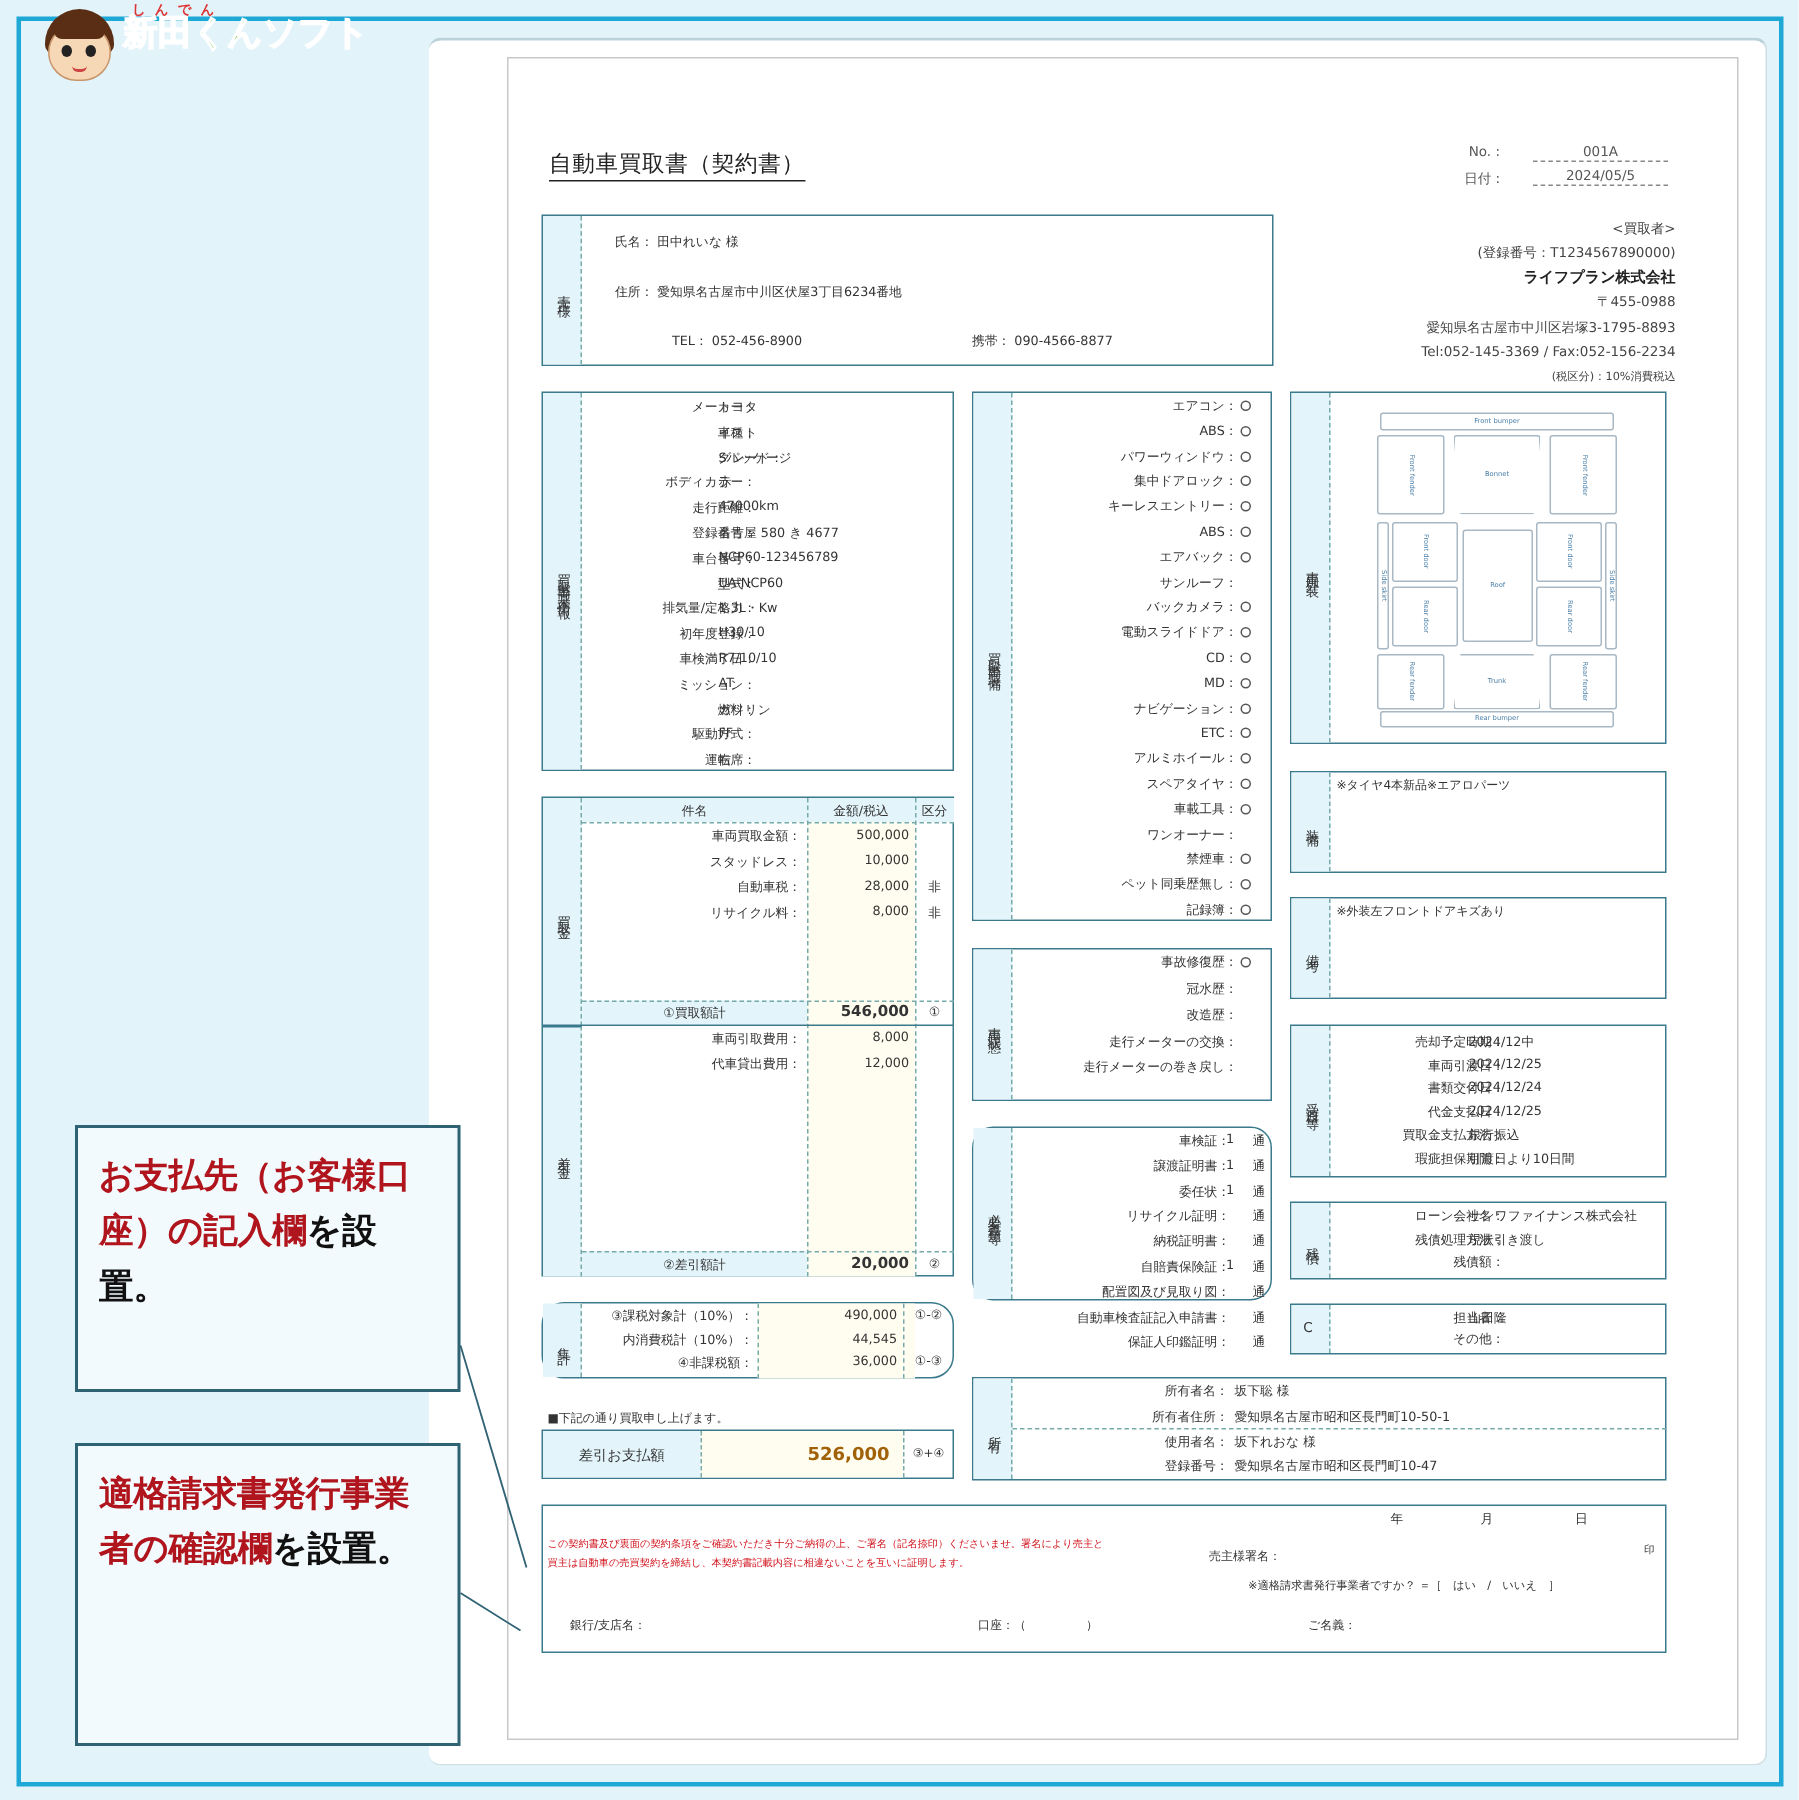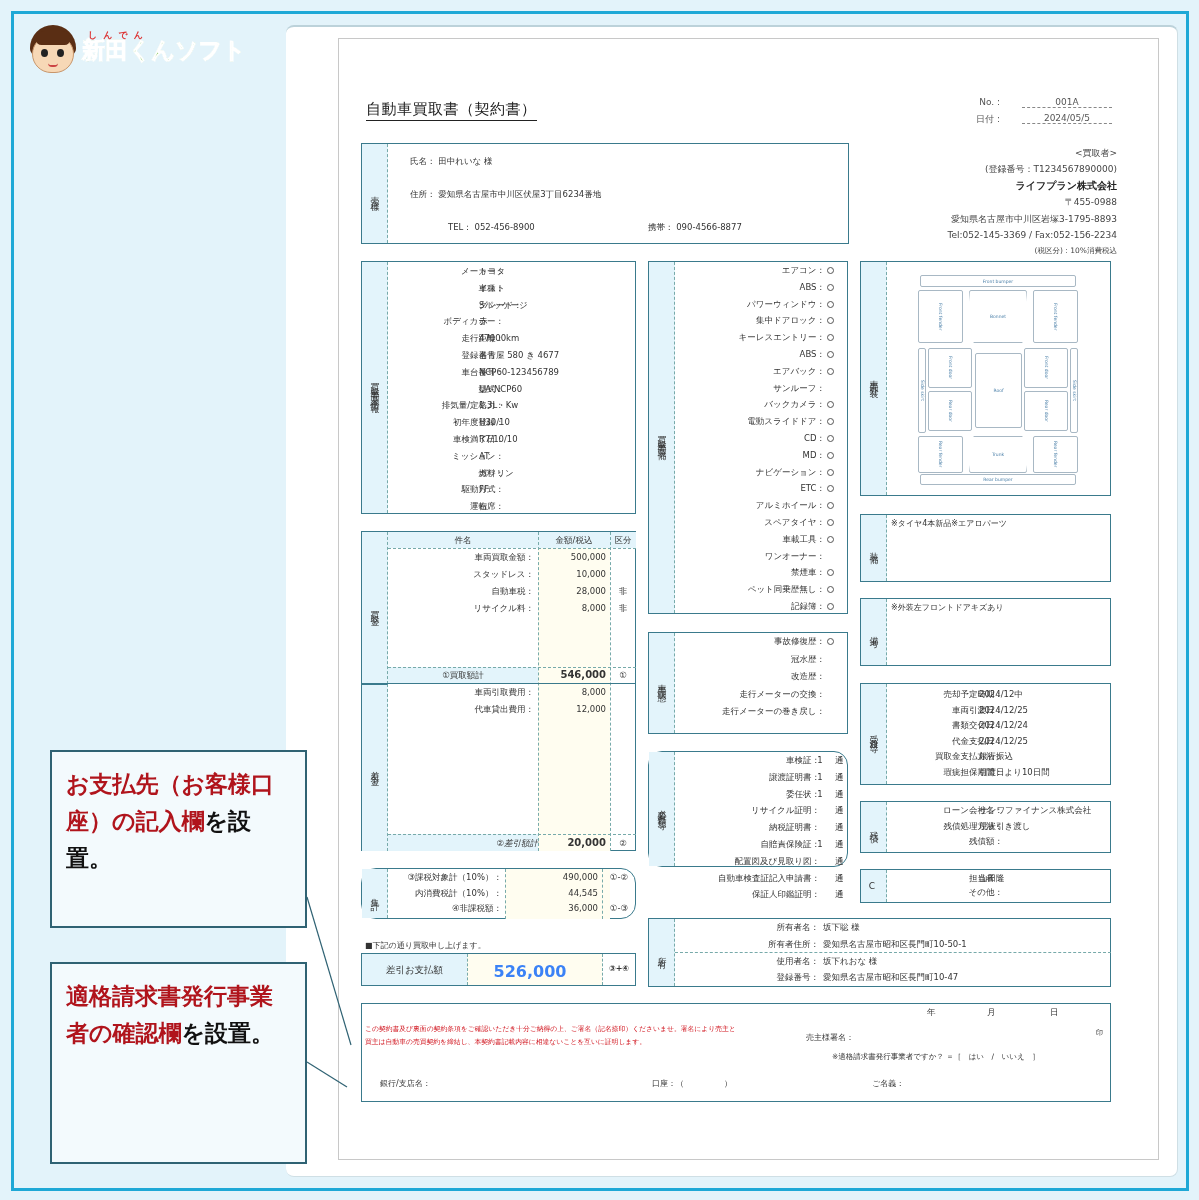--- a/index.html
+++ b/index.html
@@ -1,19 +1,19 @@
 <!DOCTYPE html>
 <html><head>
 <meta charset="utf-8">
 <style>
   * { box-sizing: border-box; margin: 0; padding: 0; }
   html, body { width: 1199px; height: 1200px; overflow: hidden; }
   body { background: #e3f3fa; font-family: "DejaVu Sans", "Liberation Sans", sans-serif; position: relative; color: #333; }
   .frame { position: absolute; left: 11px; top: 11px; width: 1178px; height: 1180px; border: 3px solid #1ea8d6; background: #e3f3fa; }
-  .logo { position: absolute; left: 28px; top: 22px; height: 56px; display: flex; align-items: center; }
+  .logo { position: absolute; left: 28px; top: 6px; height: 56px; display: flex; align-items: flex-start; }
   .face { width: 50px; height: 50px; position: relative; }
   .face .hair { position: absolute; left: 2px; top: 0; width: 46px; height: 30px; background: #5a2e14; border-radius: 23px 23px 6px 6px; }
   .face .skin { position: absolute; left: 4px; top: 10px; width: 42px; height: 38px; background: #f7d8b6; border-radius: 20px; border: 1px solid #c8956a; }
   .face .bang { position: absolute; left: 8px; top: 6px; width: 34px; height: 14px; background: #5a2e14; border-radius: 16px 16px 10px 10px; }
   .face .eye { position: absolute; top: 24px; width: 7px; height: 8px; background: #222; border-radius: 50%; }
   .face .mouth { position: absolute; left: 20px; top: 38px; width: 10px; height: 4px; border-bottom: 2px solid #c44; border-radius: 0 0 6px 6px; }
   .logo-text { margin-left: 4px; position: relative; }
   .logo-ruby { position: absolute; top: -6px; left: 6px; font-size: 9px; color: #d33; letter-spacing: 6px; font-weight: bold; }
   .logo-main { font-size: 23px; font-weight: bold; white-space: nowrap; -webkit-text-stroke: 1px #fff; }
   .logo-main .red { color: #15803d; }
@@ -259,21 +259,21 @@
     </div>
   <div class="row" style="left:26px;top:138px;width:150px;text-align:center;">①買取額計</div>
   <div class="row" style="left:176px;top:137px;width:68px;text-align:right;font-weight:bold;font-size:10px;">546,000</div>
   <div class="row" style="left:248px;top:138px;width:26px;text-align:center;">①</div>
   <div id="dd-rows">
       <div class="row lbl" style="left:30px;top:155px;width:142px;">車両引取費用：</div>
       <div class="row val" style="left:176px;top:155px;width:68px;text-align:right;">8,000</div>
       <div class="row lbl" style="left:30px;top:172px;width:142px;">代車貸出費用：</div>
       <div class="row val" style="left:176px;top:172px;width:68px;text-align:right;">12,000</div>
     </div>
-  <div class="row" style="left:26px;top:306px;width:150px;text-align:right;font-style:italic;">②差引額計</div>
+  <div class="row" style="left:26px;top:306px;width:150px;text-align:center;">②差引額計</div>
   <div class="row" style="left:176px;top:305px;width:68px;text-align:right;font-weight:bold;font-size:10px;">20,000</div>
   <div class="row" style="left:248px;top:306px;width:26px;text-align:center;">②</div>
 </div>
 
 <div class="box" style="left:361px;top:868px;width:275px;height:51px;border-radius:15px;">
   <div class="amount-col" style="left:143px;top:0;width:105px;height:50px;"></div>
   <div class="side">
       <span>集計</span>
     </div>
   <div class="dash-v" style="left:143px;top:0;height:50px;"></div>
@@ -292,22 +292,22 @@
 </div>
 
 <div class="row" style="left:365px;top:940px;font-size:8px;">■下記の通り買取申し上げます。</div>
 
 <div class="box" style="left:361px;top:953px;width:275px;height:33px;">
   <div class="head-band" style="left:0;top:0;width:105px;height:31px;"></div>
   <div class="amount-col" style="left:105px;top:0;width:135px;height:31px;"></div>
   <div class="dash-v" style="left:105px;top:0;height:31px;"></div>
   <div class="dash-v" style="left:240px;top:0;height:31px;"></div>
   <div class="row" style="left:0;top:10px;width:105px;text-align:center;font-size:9.5px;">差引お支払額</div>
-  <div class="row" style="left:105px;top:8px;width:126px;text-align:center;font-size:16px;font-weight:bold;color:#3b82f6;">526,000</div>
-  <div class="row" style="left:240px;top:10px;width:34px;text-align:center;font-size:8px;font-weight:bold;">③+④</div>
+  <div class="row" style="left:105px;top:8px;width:126px;text-align:right;font-size:12px;font-weight:bold;color:#a16207;">526,000</div>
+  <div class="row" style="left:240px;top:10px;width:34px;text-align:center;font-size:8px;">③+④</div>
 </div>
 
 <div class="box" style="left:648px;top:632px;width:200px;height:102px;">
   <div class="side">
       <span>車両状態</span>
     </div>
   <div id="vc-rows">
       <div class="row lbl" style="left:28px;top:3px;width:148px;">事故修復歴：</div>
       <span class="circle" style="position:absolute;left:178px;top:5px;"></span>
       <div class="row lbl" style="left:28px;top:20.5px;width:148px;">冠水歴：</div>

